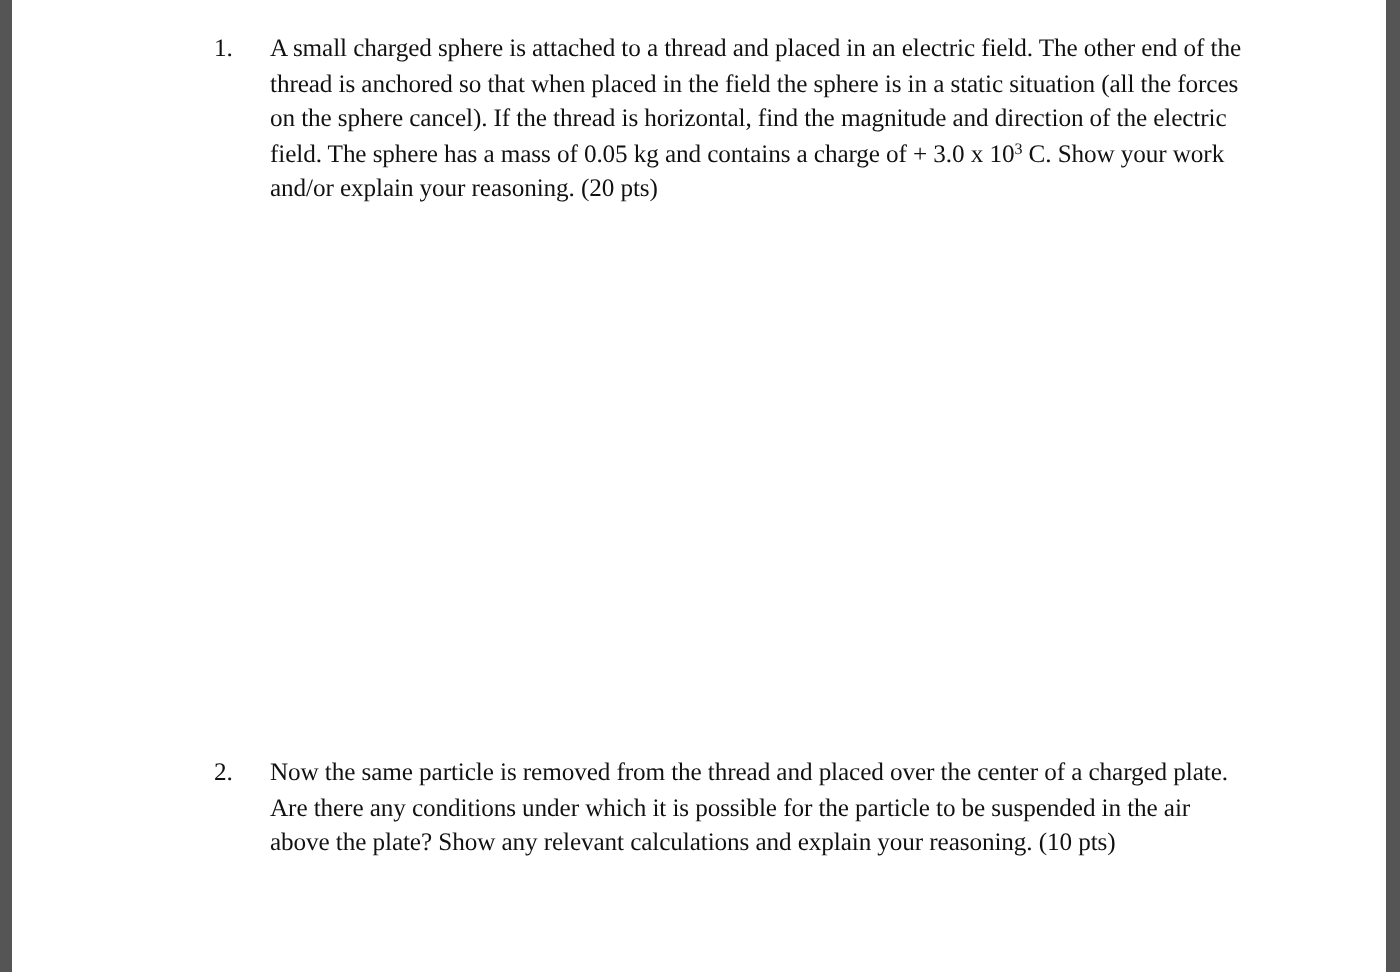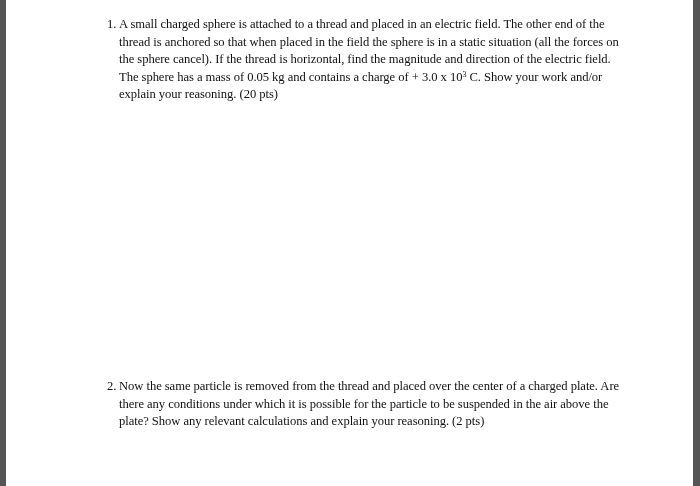--- a/index.html
+++ b/index.html
@@ -34,21 +34,21 @@
       font-size: 12.6px;
       line-height: 17.6px;
       letter-spacing: -0.05px;
     }
     .q-num {
       position: absolute;
       left: 0;
       top: 0;
     }
     .q-text {
-      margin-left: 12px;
+      margin-left: 28px;
       display: block;
     }
     .q1 { top: 16px; }
     .q2 { top: 378px; }
     sup {
       font-size: 8px;
       line-height: 0;
       vertical-align: 4px;
     }
   </style>
@@ -58,14 +58,14 @@
 <div class="edge-left"></div>
 <div class="edge-right"></div>
 
 <div class="question q1">
   <span class="q-num">1.</span>
   <span class="q-text"><span>A small charged sphere is attached to a thread and placed in an electric field. The other end of the thread is anchored so that when placed in the field the sphere is in a static situation (all the forces on the sphere cancel). If the thread is horizontal, find the magnitude and direction of the electric field. The sphere has a mass of 0.05 kg and contains a charge of + 3.0 x 10</span><sup>3</sup><span> C.  Show your work and/or explain your reasoning. (20 pts)</span></span>
 </div>
 
 <div class="question q2">
   <span class="q-num">2.</span>
-  <span class="q-text">Now the same particle is removed from the thread and placed over the center of a charged plate. Are there any conditions under which it is possible for the particle to be suspended in the air above the plate?  Show any relevant calculations and explain your reasoning. (2 pts)</span>
+  <span class="q-text">Now the same particle is removed from the thread and placed over the center of a charged plate. Are there any conditions under which it is possible for the particle to be suspended in the air above the plate?  Show any relevant calculations and explain your reasoning. (10 pts)</span>
 </div>
 
 </body></html>

